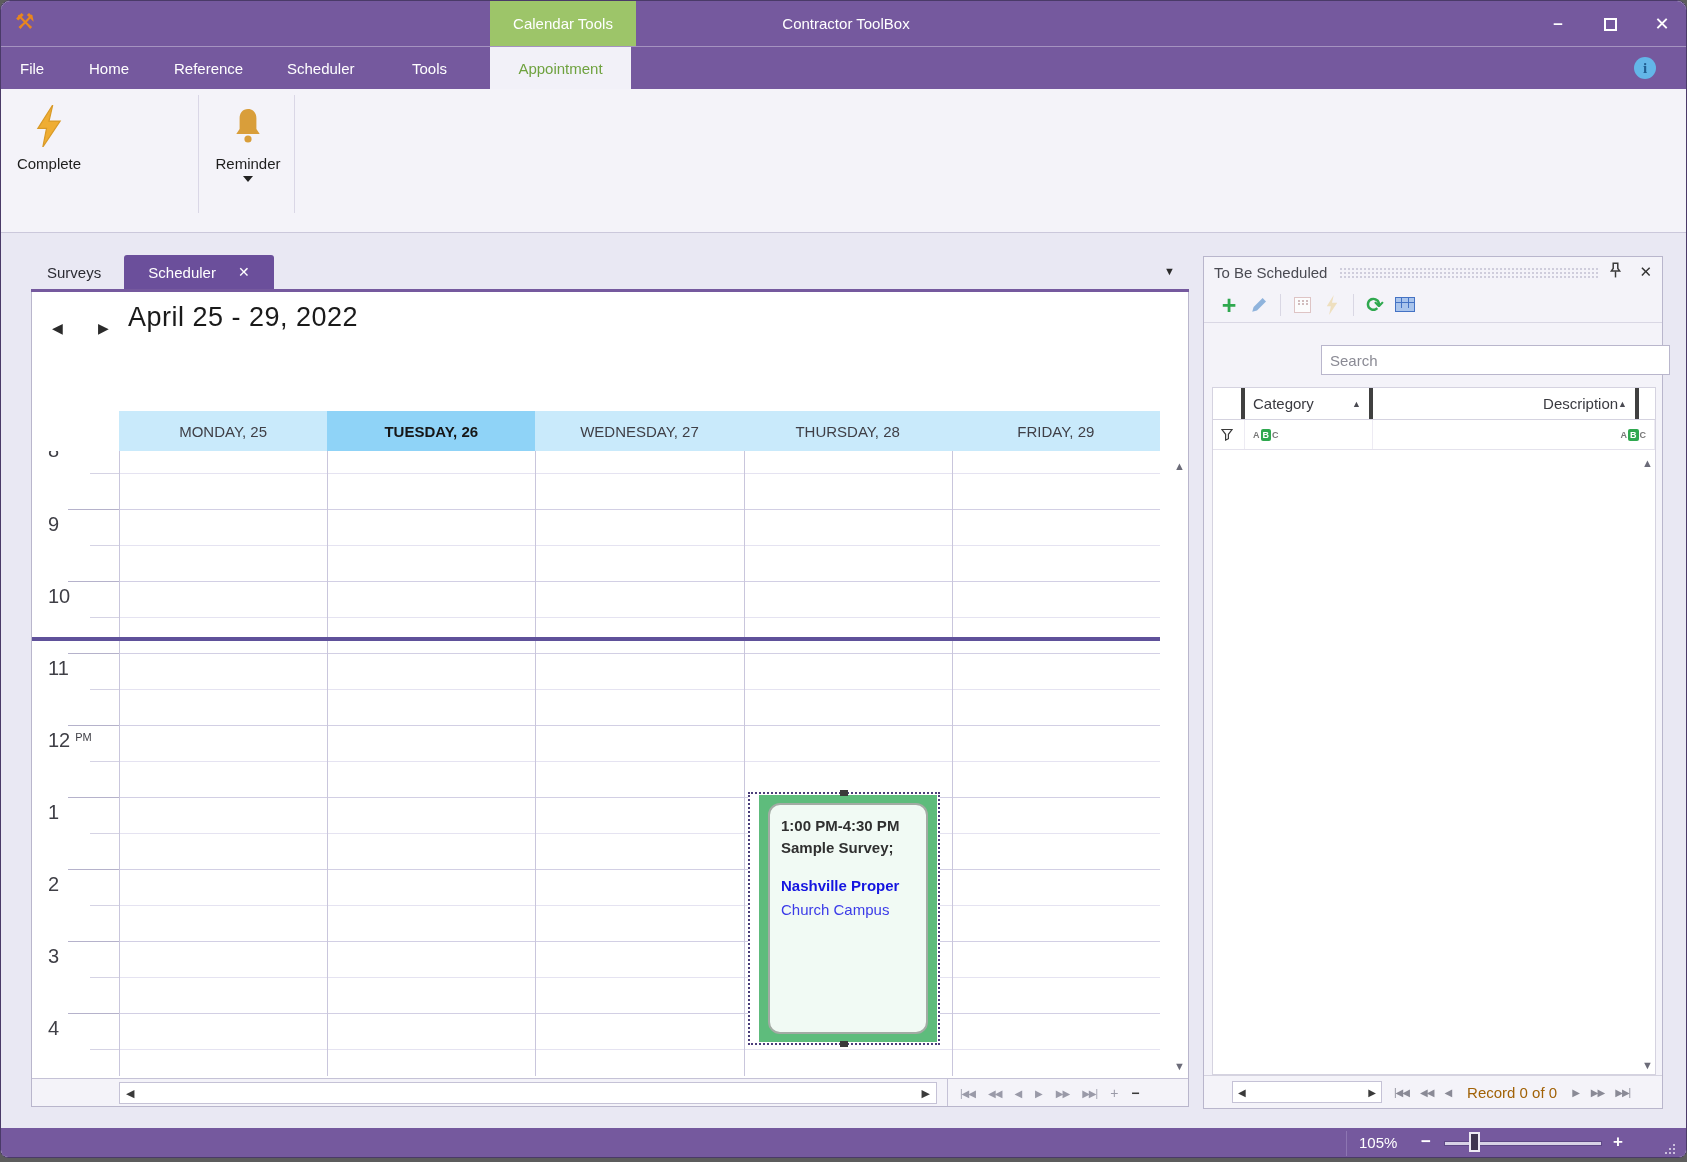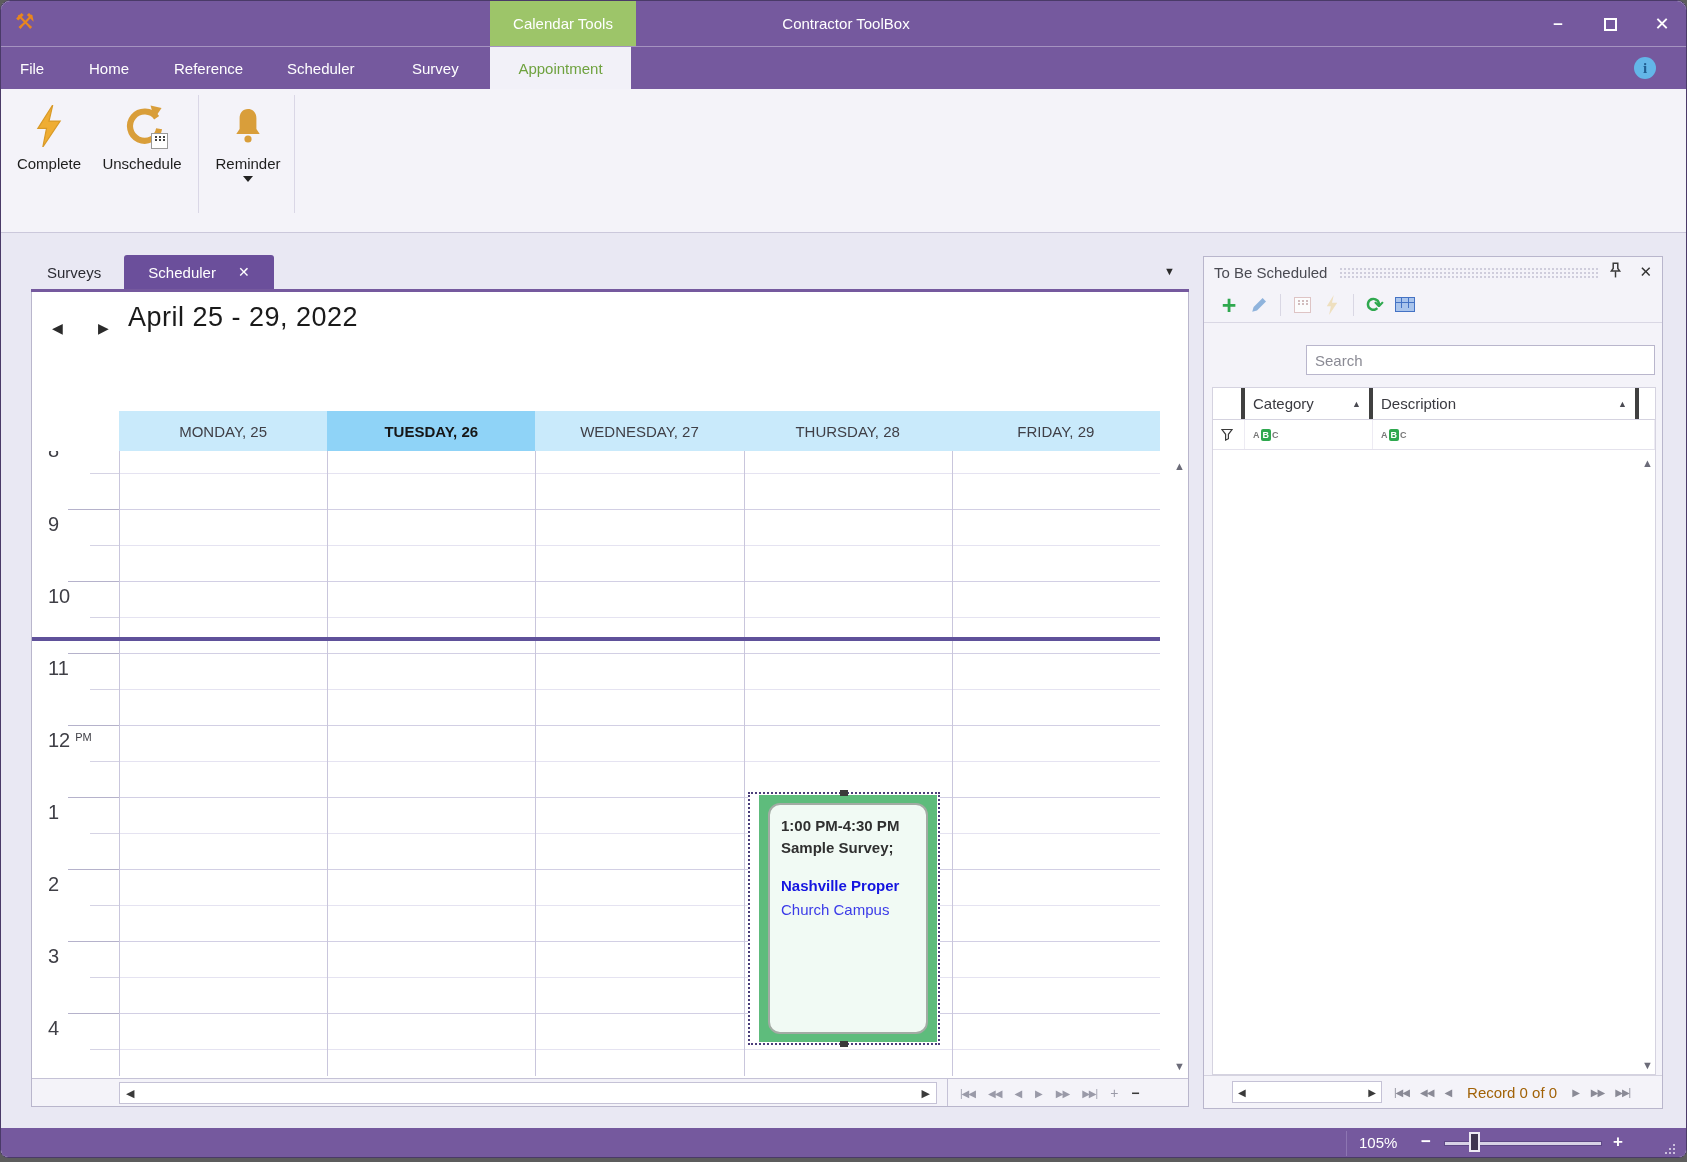--- a/index.html
+++ b/index.html
@@ -129,31 +129,31 @@
   .ic-bolt-sm { opacity:0.45; }
   .cal16 { width:17px; height:16px; background:#fff; border:1px solid #D9B9B9; opacity:0.8; }
   .cal16 .c16t { height:4px; background:#E8A7A7; }
   .c16dots { display:grid; grid-template-columns:repeat(3,3px); gap:1px; padding:2px 0 0 3px; }
   .c16dots i { width:2px; height:2px; background:#C9AFAF; }
   .tbl-ic { width:20px; height:15px; background:#A9C4EC; border:1px solid #4472C4; }
   .tbl-ic .th { height:5px; background:#4472C4; }
   .tbl-ic .tg { height:10px;
      background:linear-gradient(to right,transparent 5px,#4472C4 5px 6px,transparent 6px 12px,#4472C4 12px 13px,transparent 13px),
                 linear-gradient(to bottom,transparent 4px,#4472C4 4px 5px,transparent 5px); }
-  .sp-search { position:absolute; left:102px; top:88px; width:349px; height:30px; background:#fff;
+  .sp-search { position:absolute; left:117px; top:88px; width:349px; height:30px; background:#fff;
                border:1px solid #B9B6CC; font-size:15px; color:#333; padding:0 8px;
                font-family:"Liberation Sans",sans-serif; }
   .sp-search::placeholder { color:#8A8A94; }
   .sp-grid { position:absolute; left:8px; top:130px; width:444px; height:688px; background:#fff;
              border:1px solid #D5D3E0; }
   .sg-hdr { display:flex; height:32px; border-bottom:1px solid #D5D3E0; }
   .sg-hcell { display:flex; align-items:center; font-size:15px; color:#3A3A40; padding:0 8px;
               border-right:4px solid #404040; }
   .sg-c0 { width:32px; } .sg-c1 { width:128px; justify-content:space-between; }
-  .sg-c2 { flex:1; justify-content:space-between; } .sg-c3 { width:14px; border-right:none; }
+  .sg-c2 { flex:1; justify-content:flex-end; } .sg-c3 { width:14px; border-right:none; }
   .sort-asc { font-size:9px; color:#4A4A52; }
   .sg-filter { display:flex; height:30px; border-bottom:1px solid #E4E2EC; }
   .sg-fcell { display:flex; align-items:center; padding:0 8px; border-right:1px solid #EDEBF3; }
   .abc { display:flex; align-items:center; gap:1px; font-size:9px; color:#777; font-weight:bold; }
   .abc .bgrn { background:#2FA84F; color:#fff; padding:1px 2px; border-radius:2px; font-size:9px; }
   .sp-vs { position:absolute; font-size:11px; color:#6B6B78; left:438px; }
   .spv-up{ top:200px; } .spv-down{ top:802px; }
   .sp-bottom { position:absolute; left:0; top:818px; width:458px; height:33px; border-top:1px solid #D5D3E0;
                display:flex; align-items:center; background:#F4F3F9; }
   .sp-hscroll { width:150px; height:22px; margin-left:28px; background:#fff; border:1px solid #C5C2D6;
@@ -191,50 +191,33 @@
           <span class="maxbox"></span>
         </div>
     <div class="win-btn btn-close">✕</div>
   </div>
 
   <div class="tabrow">
     <div class="rtab rtab-file">File</div>
     <div class="rtab rtab-home">Home</div>
     <div class="rtab rtab-ref">Reference</div>
     <div class="rtab rtab-sched">Scheduler</div>
-    <div class="rtab rtab-tools">Survey</div>
+    <div class="rtab rtab-tools">Tools</div>
     <div class="rtab-active">Appointment</div>
   </div>
   <div class="info-btn">i</div>
 
   <div class="ribbon">
     <div class="rb-btn b-complete">
       <span class="ric">
         <svg width="30" height="42" viewBox="0 0 24 34">
               <polygon points="15,0 3,19 10,19 7,34 21,13 12,13" fill="#EFAD33" stroke="#D99A28" stroke-width="1"></polygon>
             </svg>
       </span>
       <span class="rlbl">Complete</span>
-    </div>
-    <div class="rb-btn b-unschedule">
-      <span class="ric" style="position:relative;">
-        <svg width="44" height="44" viewBox="0 0 36 36">
-              <path d="M30 12 A12 12 0 1 0 32 21" fill="none" stroke="#D99E3A" stroke-width="5"></path>
-              <polygon points="25,2 34,4 28,13" fill="#D99E3A"></polygon>
-            </svg>
-        <span class="mini-cal"><span class="mc-top"></span><span class="mc-dots">
-                <i></i>
-                <i></i>
-                <i></i>
-                <i></i>
-                <i></i>
-                <i></i>
-              </span></span>
-      </span>
-      <span class="rlbl">Unschedule</span>
     </div>
     <div class="rb-sep sep1"></div>
     <div class="rb-btn b-reminder">
       <span class="ric">
         <svg width="36" height="40" viewBox="0 0 24 26">
               <path d="M12 1c-3.6 0-5.6 2.8-5.6 6.2v7.2L4.2 17.6h15.6L17.6 14.4V7.2C17.6 3.8 15.6 1 12 1z" fill="#D99E3A"></path>
               <circle cx="12" cy="21" r="2.4" fill="#D99E3A"></circle>
             </svg>
       </span>
       <span class="rlbl">Reminder</span>

